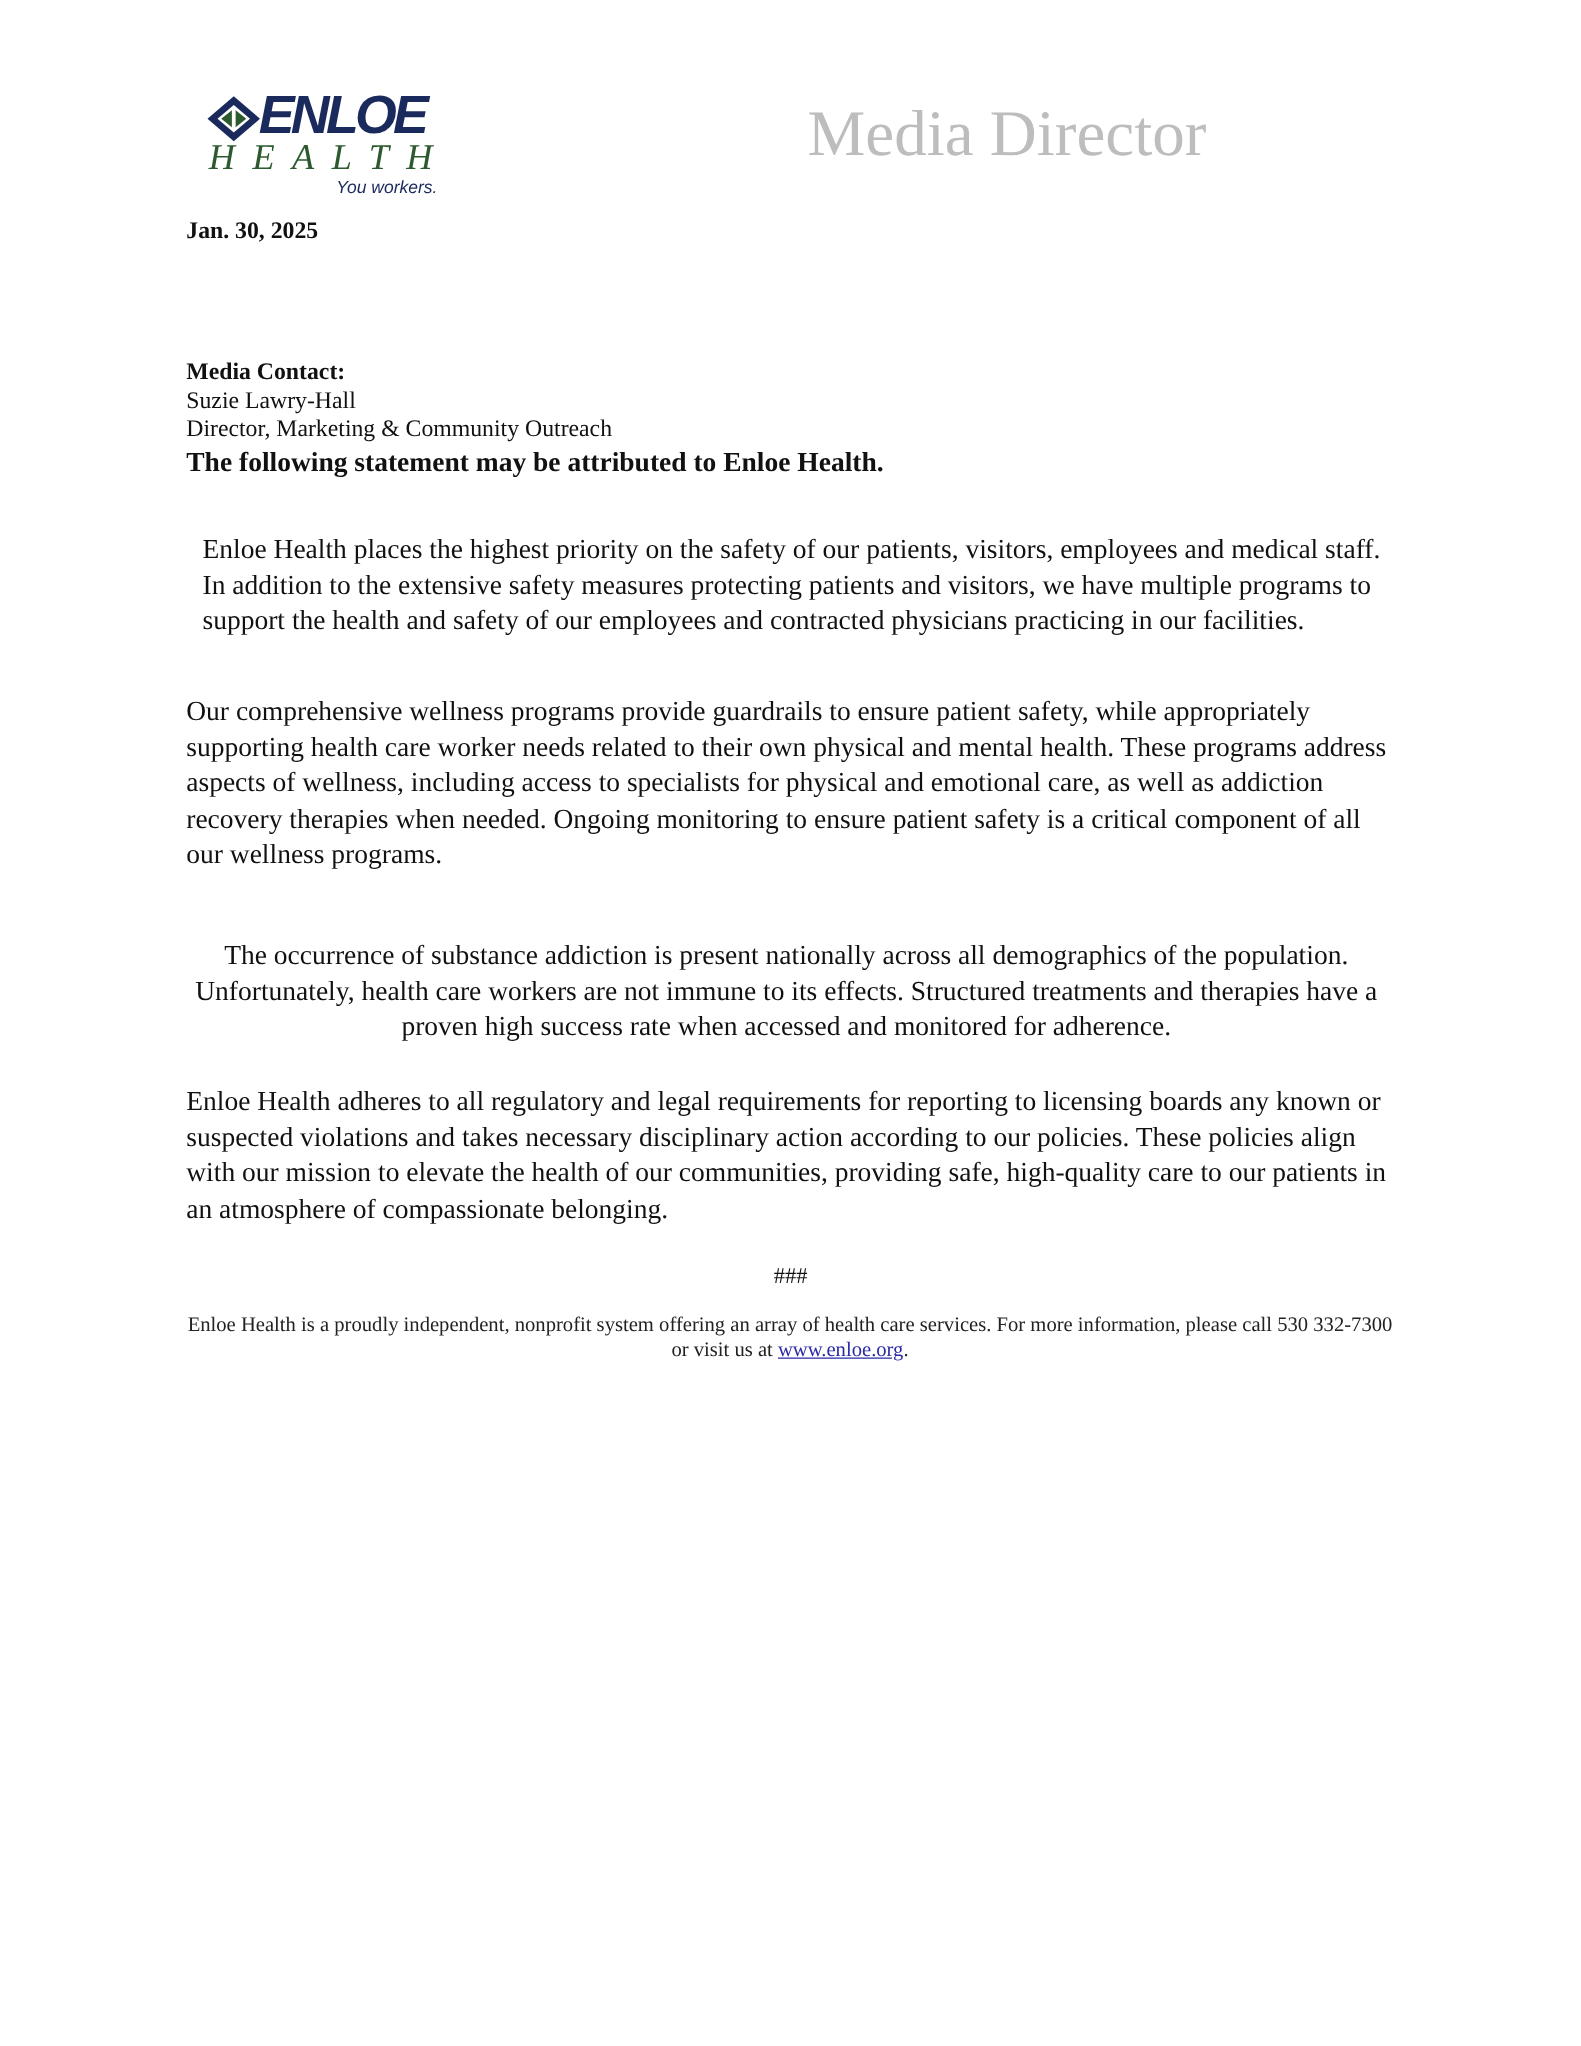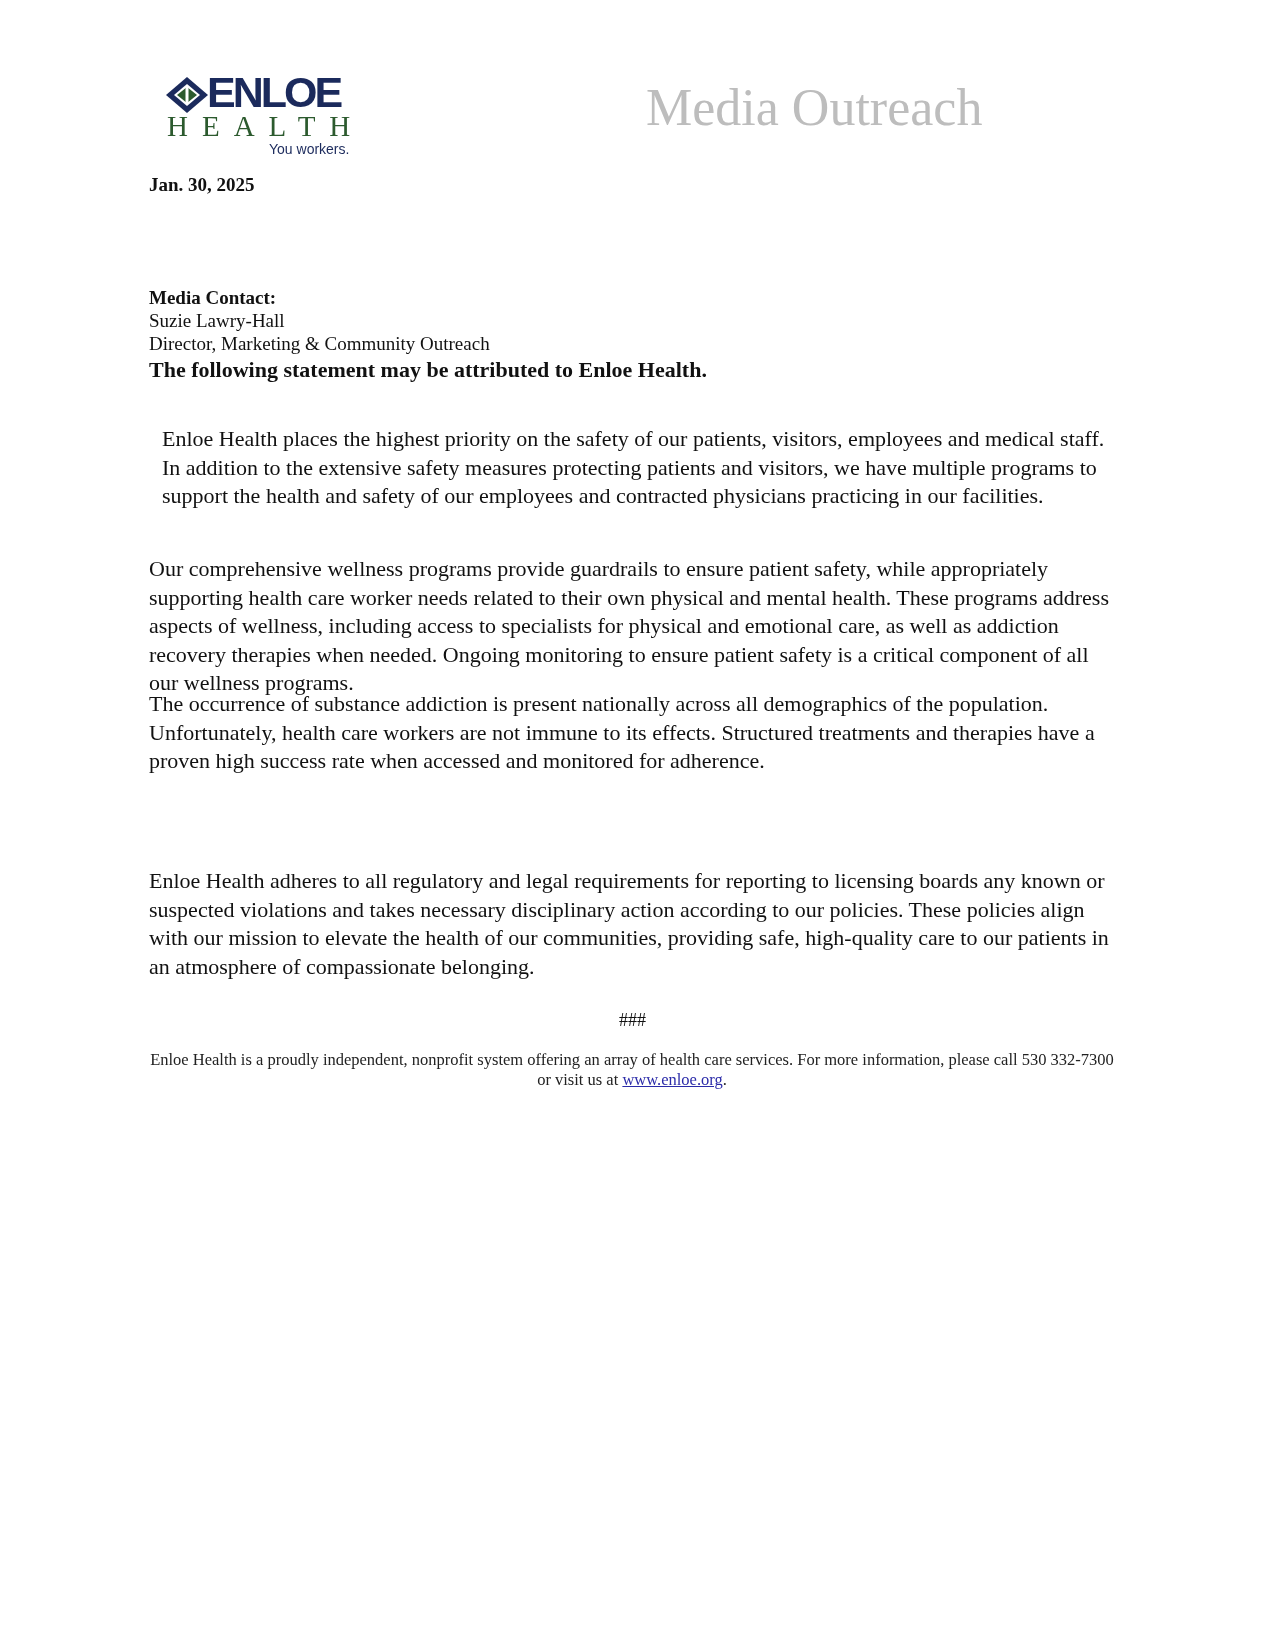--- a/index.html
+++ b/index.html
@@ -1,54 +1,54 @@
 <!DOCTYPE html>
 <html><head>
 <meta charset="utf-8">
 <style>
   html, body { margin: 0; padding: 0; background: #ffffff; }
   body { width: 1265px; height: 1637px; position: relative; overflow: hidden;
          font-family: "Liberation Serif", "DejaVu Serif", serif; color: #111; }
-  .logo { position: absolute; left: 165px; top: 74px; width: 190px; height: 86px; }
+  .logo { position: absolute; left: 165px; top: 74px; width: 190px; height: 86px; font-style: italic; }
   .logo .mark { position: absolute; left: 0; top: 2px; width: 44px; height: 38px; }
   .logo .word { position: absolute; left: 42px; top: -6px; font-family: "Liberation Sans", "DejaVu Sans", sans-serif;
                 font-weight: bold; font-size: 43px; letter-spacing: -3px; color: #1b2a5c; }
   .logo .health { position: absolute; left: 2px; top: 36px; font-family: "Liberation Serif", serif;
                   font-size: 29px; letter-spacing: 14px; color: #2c5a2e; }
   .logo .tag { position: absolute; left: 104px; top: 67px; font-family: "Liberation Sans", sans-serif;
                font-size: 14px; color: #1b2a5c; }
   .title { position: absolute; left: 646px; top: 78px; font-size: 52px; color: #bdbdbd; }
   .date { position: absolute; left: 149px; top: 174px; font-weight: bold; font-size: 19px; }
   .contact { position: absolute; left: 149px; top: 238px; font-size: 19px; line-height: 23px; margin-top: 48px; }
   .contact .label { font-weight: bold; }
   .contact a { color: #2a2aa8; text-decoration: underline; }
   .attrib { position: absolute; left: 149px; top: 357px; font-weight: bold; font-size: 22px; }
   .para { position: absolute; left: 149px; width: 960px; font-size: 22px; line-height: 28.5px; }
-  .p1 { top: 412px; } .p2 { top: 555px; } .p3 { top: 690px; } .p4 { top: 867px; }
+  .p1 { top: 412px; } .p2 { top: 555px; } .p3 { top: 750px; text-align: center; } .p4 { top: 867px; }
   .end { position: absolute; left: 0; width: 1265px; top: 1010px; text-align: center; font-size: 18px; }
   .footer { position: absolute; left: 149px; width: 966px; top: 1050px; text-align: center;
             font-size: 16.5px; line-height: 20px; color: #222; }
   .footer a { color: #2a2aa8; text-decoration: underline; }
 </style>
 </head>
 <body>
 
 <div class="logo">
   <svg class="mark" viewBox="0 0 44 38">
     <polygon points="22,1 43,19 22,37 1,19" fill="#1b2a5c"></polygon>
     <polygon points="22,8 35,19 22,30 9,19" fill="#ffffff"></polygon>
     <polygon points="22,11 32,19 22,27 12,19" fill="#2c5a2e"></polygon>
     <rect x="20.5" y="10" width="3" height="18" fill="#ffffff"></rect>
   </svg>
   <span class="word">ENLOE</span>
   <span class="health">HEALTH</span>
   <span class="tag">You workers.</span>
 </div>
 
-<div class="title">Media Outreach</div>
+<div class="title">Media Director</div>
 
 <div class="date">Jan. 30, 2025</div>
 
 <div class="contact">
   <div class="label">Media Contact:</div>
   <div>Suzie Lawry-Hall</div>
   <div>Director, Marketing &amp; Community Outreach</div>
 </div>
 
 <div class="attrib">The following statement may be attributed to Enloe Health.</div>

